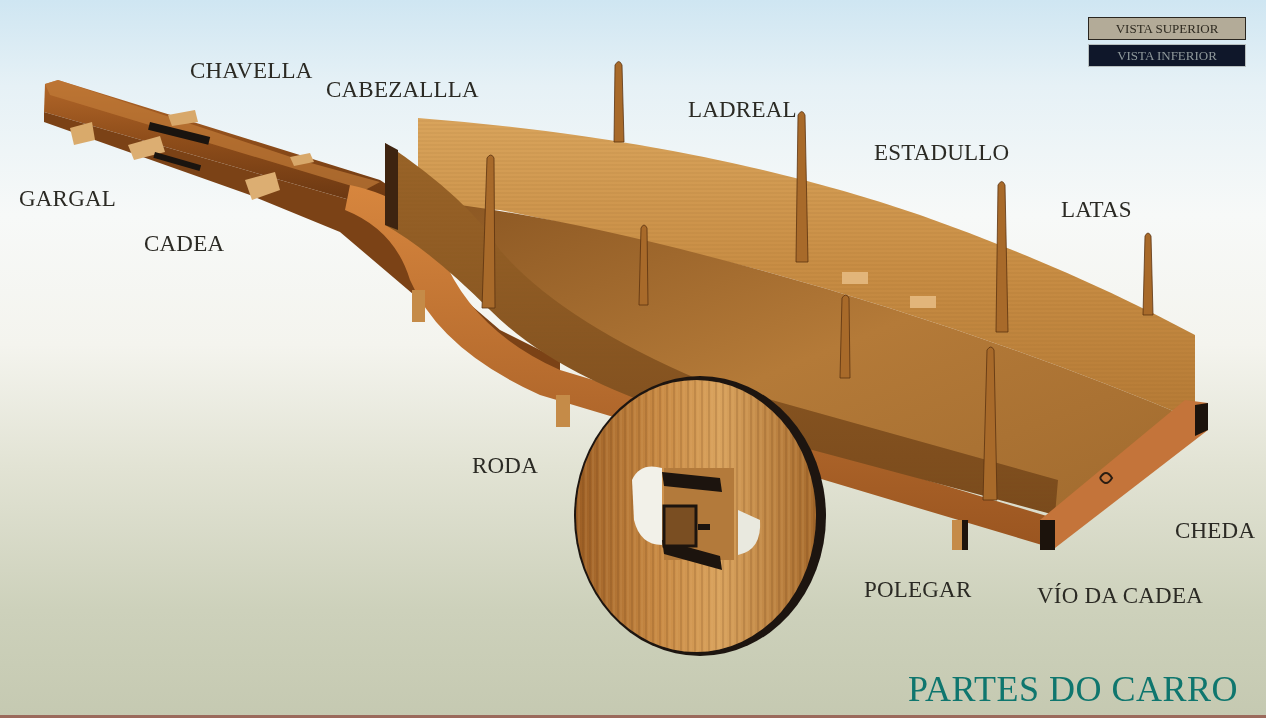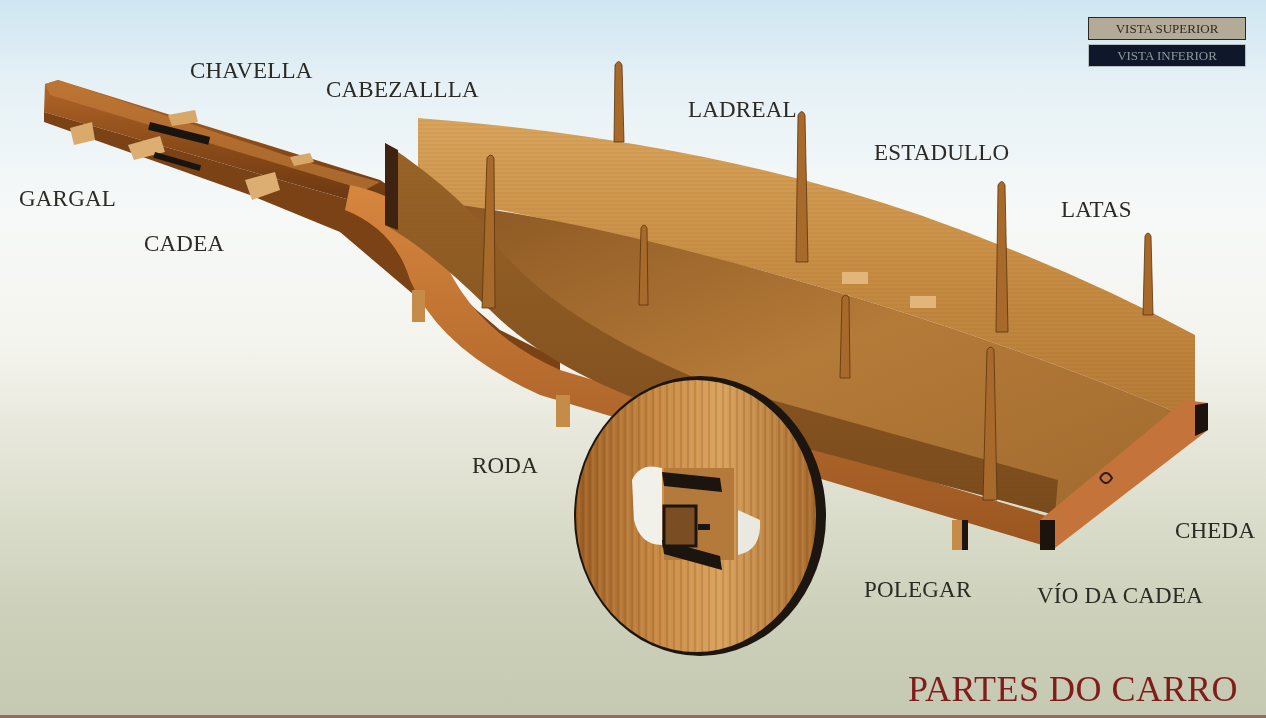--- a/index.html
+++ b/index.html
@@ -8,21 +8,21 @@
       font-family: "Liberation Serif", "DejaVu Serif", serif;
       background: linear-gradient(to bottom, #cfe6f2 0%, #e6f1f6 12%, #f7f9f8 30%, #f4f4ee 48%, #e2e3d4 65%, #cdd1bb 85%, #c5c9b1 100%);
     }
     .stage { position: absolute; left: 0; top: 0; width: 1266px; height: 718px; }
     .stage svg { position: absolute; left: 0; top: 0; }
     .label {
       position: absolute; font-size: 23px; color: #2b2a24; letter-spacing: 0.2px;
       white-space: nowrap; cursor: pointer;
     }
     .title {
-      position: absolute; right: 28px; bottom: 8px; font-size: 36px; color: #7f1d1d;
+      position: absolute; right: 28px; bottom: 8px; font-size: 36px; color: #0f766e;
       letter-spacing: 0.5px; white-space: nowrap;
     }
     .view-btn {
       position: absolute; right: 20px; width: 158px; height: 23px; box-sizing: border-box;
       font-size: 13px; text-align: center; line-height: 21px; cursor: pointer;
       font-family: "Liberation Serif", "DejaVu Serif", serif;
     }
     .view-btn.active { top: 17px; background: #b3ab98; color: #2e2a20; border: 1px solid #2a2620; }
     .view-btn.inactive { top: 44px; background: #0f172a; color: #8f999b; border: 1px solid #b8c0c0; }
     .bottom-bar { position: absolute; left: 0; bottom: 0; width: 1266px; height: 3px; background: #9b6a5c; }

